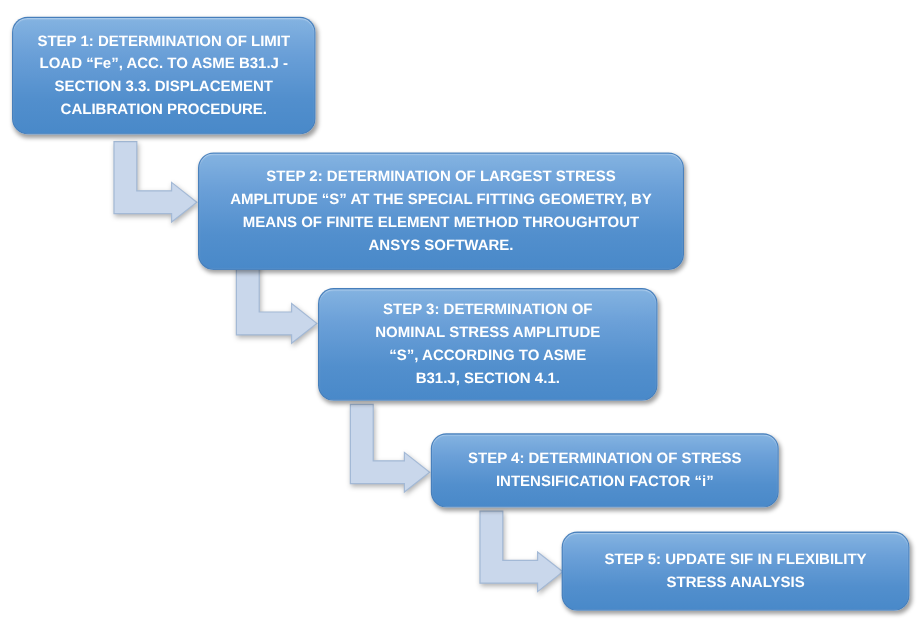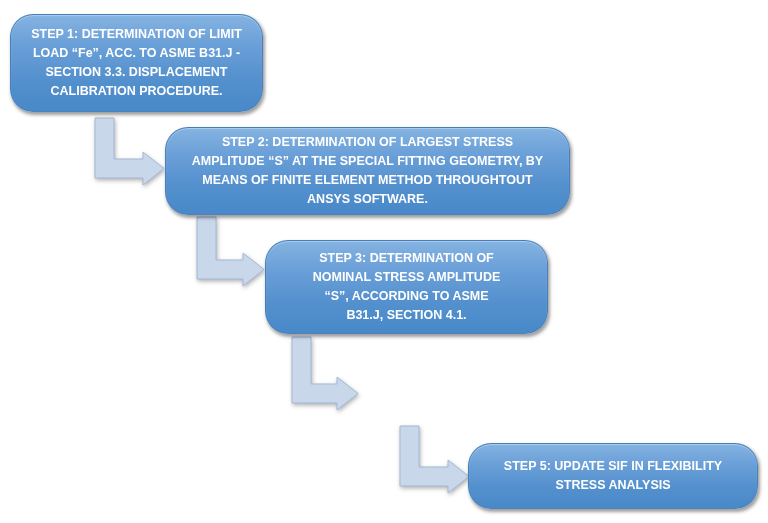--- a/index.html
+++ b/index.html
@@ -28,38 +28,38 @@
     stroke-width: 1;
     filter: drop-shadow(1.5px 2px 2px rgba(0,0,0,0.30));
   }
   .step-box {
     position: absolute;
     box-sizing: border-box;
     display: flex;
     align-items: center;
     justify-content: center;
     text-align: center;
-    border-radius: 23px;
+    border-radius: 13px;
     padding: 4px 6px;
     color: var(--box-text, #ffffff);
     font-weight: bold;
     font-size: 12.5px;
     line-height: 19px;
     white-space: pre-line;
     background: linear-gradient(180deg,
       var(--box-fill-top, #84b3e1) 0%,
       #6ba0d8 30%,
       #528fcd 70%,
       var(--box-fill-bottom, #4989c9) 100%);
     border: 1px solid rgba(70, 125, 185, 0.9);
     box-shadow: 1.5px 2.5px 3.5px rgba(0,0,0,0.38),
                 inset 0 1px 1px rgba(255,255,255,0.35);
   }
   #step1 { left: 10px;  top: 14px;  width: 253px; height: 98px; }
-  #step2 { left: 165px; top: 127px; width: 405px; height: 88px; }
+  #step2 { left: 165px; top: 127px; width: 405px; height: 98px; }
   #step3 { left: 265px; top: 240px; width: 283px; height: 94px; }
   #step4 { left: 359px; top: 361px; width: 290px; height: 62px; }
   #step5 { left: 468px; top: 443px; width: 290px; height: 66px; align-items: center; }
 </style>
 </head>
 <body>
 
 <div class="canvas">
 
   <svg class="arrow-layer" viewBox="0 0 768 523">
@@ -83,19 +83,23 @@
 ANSYS SOFTWARE.</span>
   </div>
 
   <div id="step3" class="step-box">
     <span>STEP 3: DETERMINATION OF
 NOMINAL STRESS AMPLITUDE
 “S”, ACCORDING TO ASME
 B31.J, SECTION 4.1.</span>
   </div>
 
+  <div id="step4" class="step-box">
+    <span>STEP 4: DETERMINATION OF STRESS
+INTENSIFICATION FACTOR “i”</span>
+  </div>
 
   <div id="step5" class="step-box">
     <span>STEP 5: UPDATE SIF IN FLEXIBILITY
 STRESS ANALYSIS</span>
   </div>
 
 </div>
 
 </body></html>

